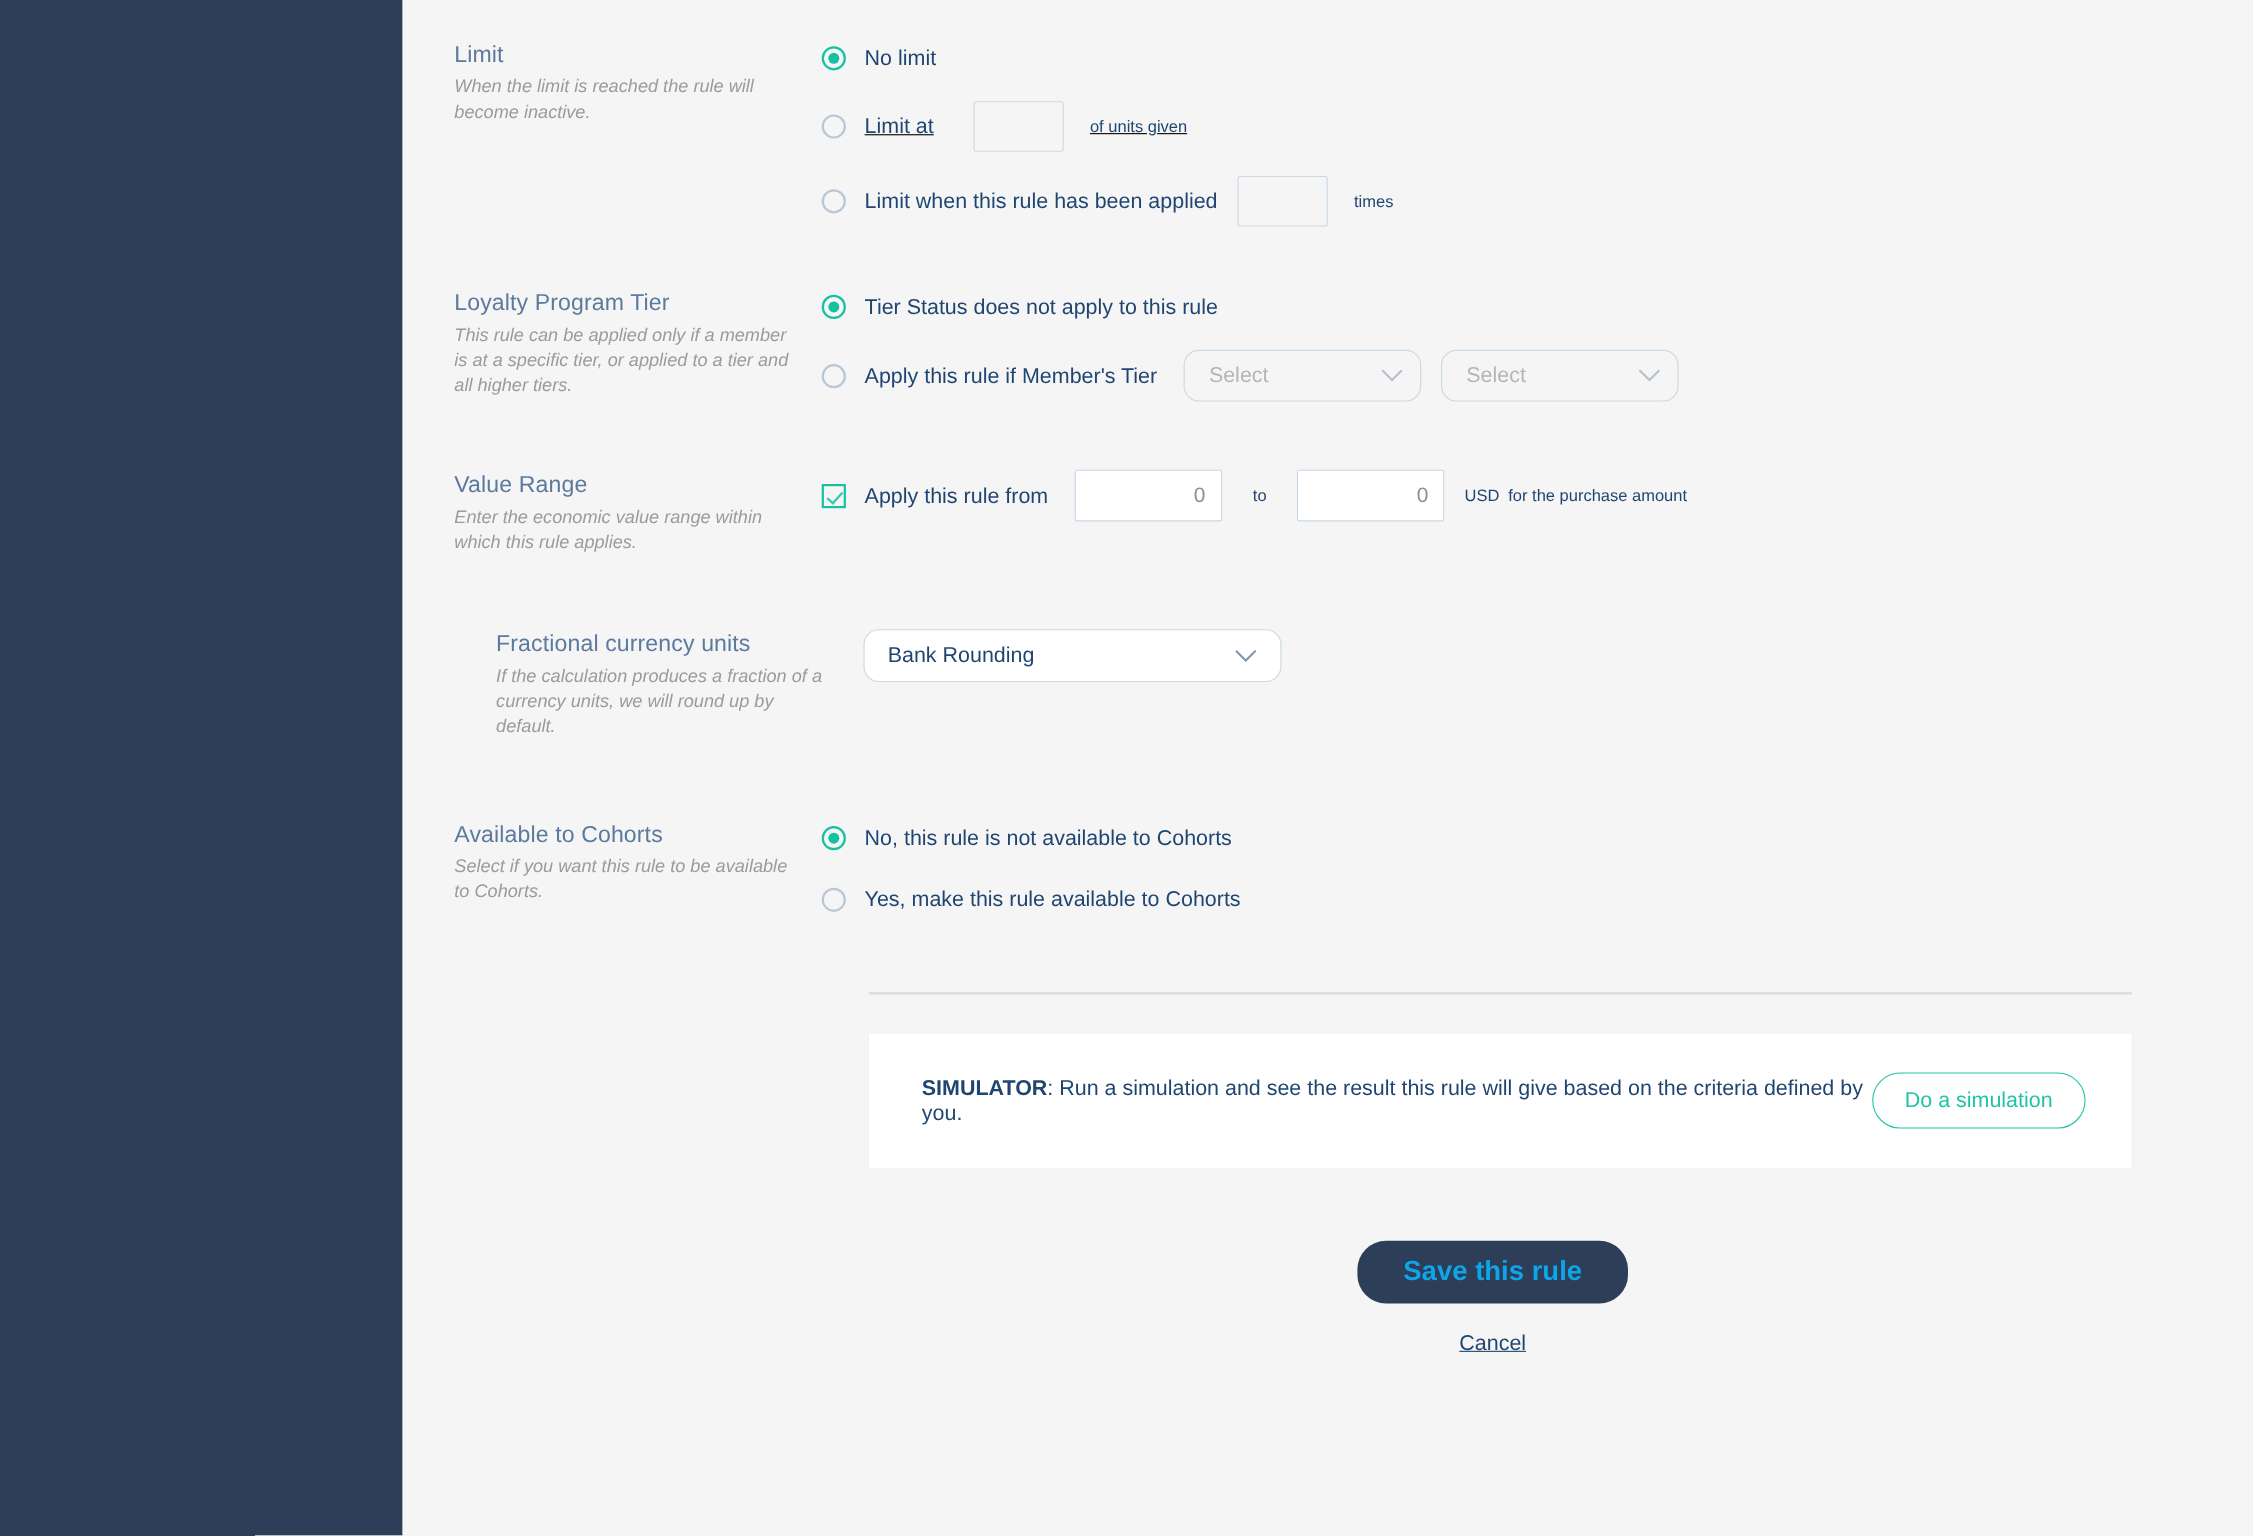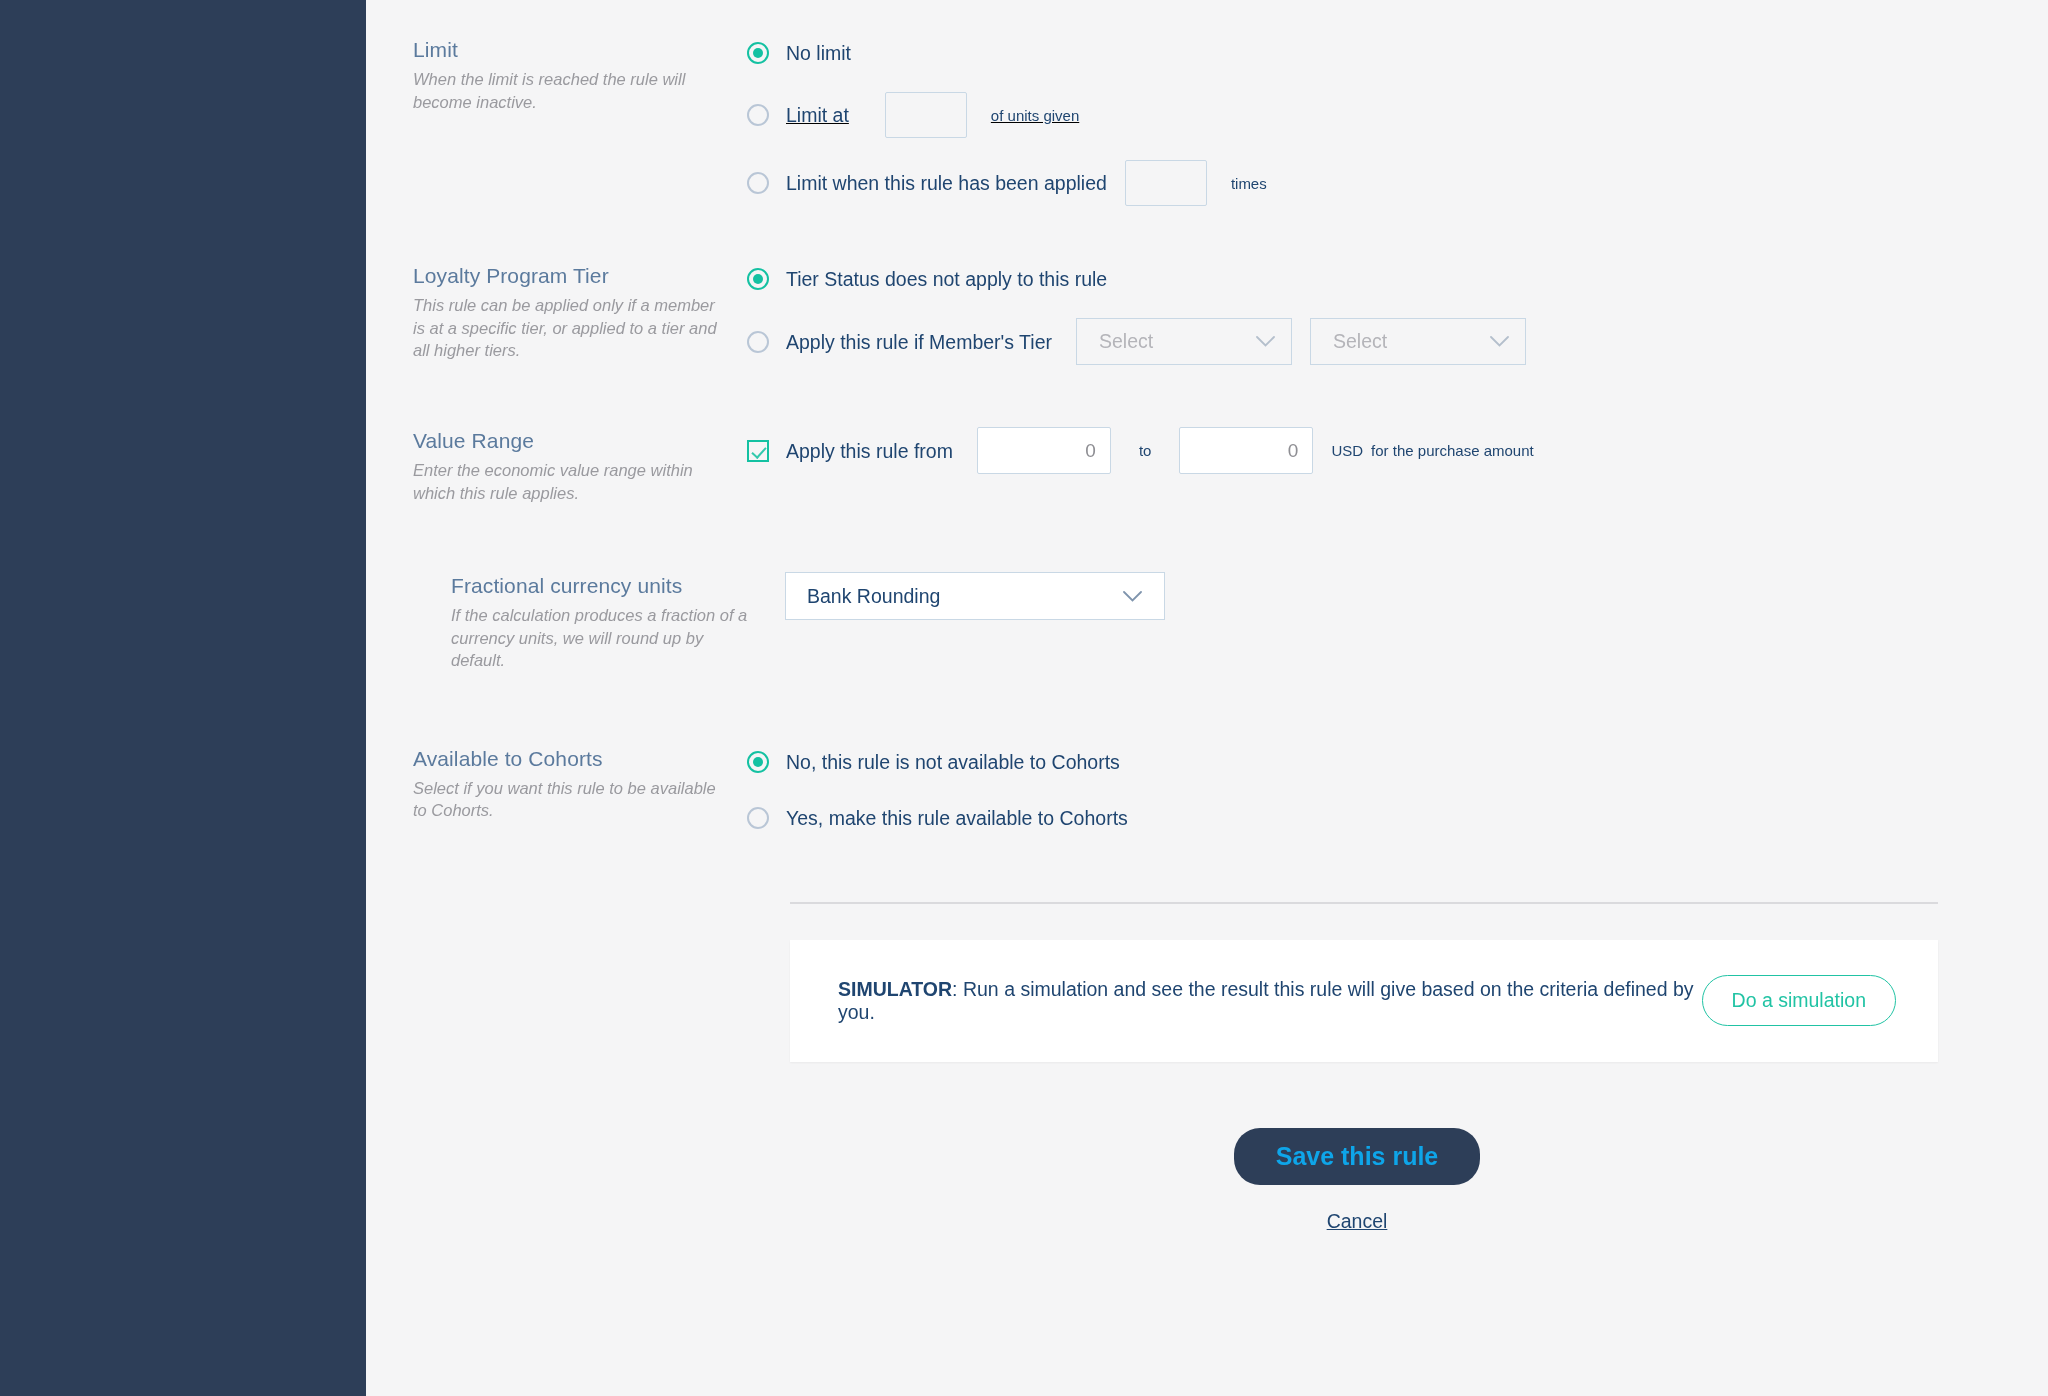--- a/index.html
+++ b/index.html
@@ -74,21 +74,21 @@
     height: 46px; width: 82px; border-radius: 2px;
   }
   .txtbox.filled {
     background: #ffffff; width: 134px; height: 47px;
     color: #8e8e93; font-size: 19px; text-align: right;
     line-height: 45px; padding-right: 14px;
   }
 
   .select {
     border: 1px solid #c9d8e5; background: transparent;
-    height: 47px; width: 216px; border-radius: 0;
+    height: 47px; width: 216px; border-radius: 14px;
     display: flex; align-items: center; justify-content: space-between;
     padding: 0 16px 0 22px;
   }
   .select .ph { color: #b4b4b9; font-size: 19.5px; }
   .select .val { color: #1f4570; font-size: 19.5px; }
   .chev { width: 19px; height: 11px; flex: 0 0 19px; }
   .chev svg { display: block; width: 19px; height: 11px; }
 
   .select.wide { width: 380px; background: #ffffff; height: 48px; padding-left: 21px; padding-right: 22px; }
 

